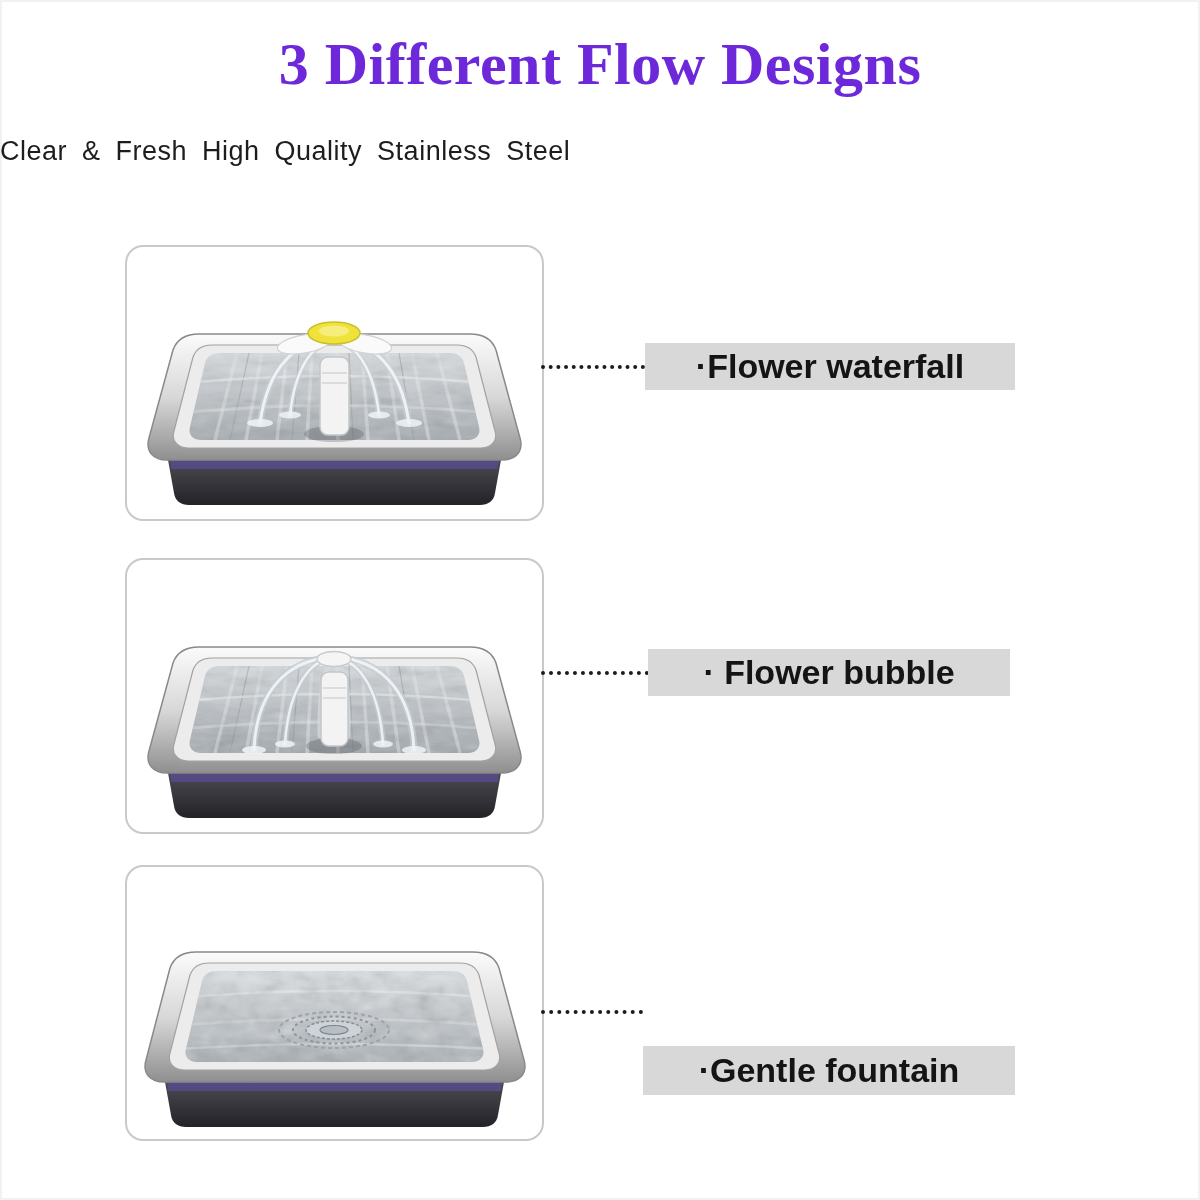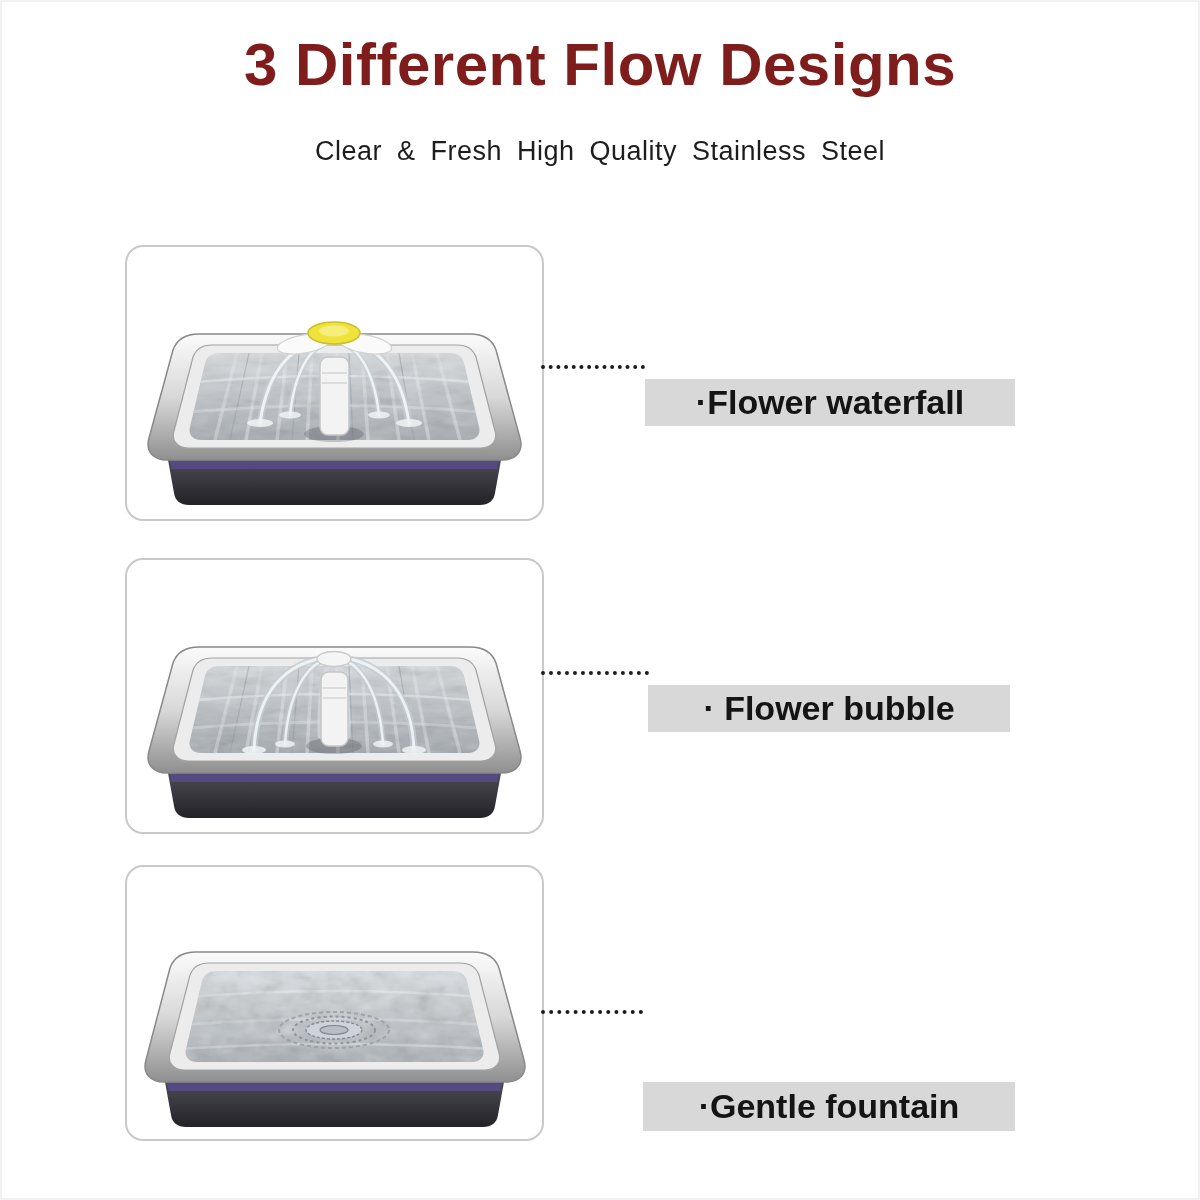--- a/index.html
+++ b/index.html
@@ -11,28 +11,29 @@
     font-family: "Liberation Sans", "DejaVu Sans", sans-serif;
     box-shadow: inset 0 0 0 2px #f1f1f1;
     overflow: hidden;
   }
   .title {
     position: absolute;
     left: 0; right: 0; top: 30px;
     text-align: center;
     font-size: 60px;
     font-weight: 800;
-    color: #7f1d1d;
+    color: #6d28d9;
     letter-spacing: 0.5px;
     margin: 0;
+    font-family: Liberation Serif, serif;
   }
   .subtitle {
     position: absolute;
     left: 0; right: 0; top: 136px;
-    text-align: center;
+    text-align: left;
     font-size: 27px;
     font-weight: 500;
     color: #1d1d1d;
     word-spacing: 7px;
     letter-spacing: 0.5px;
   }
   .photo {
     position: absolute;
     width: 415px;
     height: 272px;
@@ -57,21 +58,20 @@
     position: absolute;
     height: 47px;
     background: #d8d8d8;
     color: #141414;
     font-size: 34px;
     font-weight: 700;
     display: flex;
     align-items: center;
     justify-content: center;
     white-space: nowrap;
-    margin-top: 36px;
   }
   .label-1 { left: 645px; top: 343px; width: 370px; }
   .label-2 { left: 648px; top: 649px; width: 362px; }
   .label-3 { left: 643px; top: 1046px; width: 372px; height: 49px; }
 </style>
 </head>
 <body>
 
 <div class="page">
 

